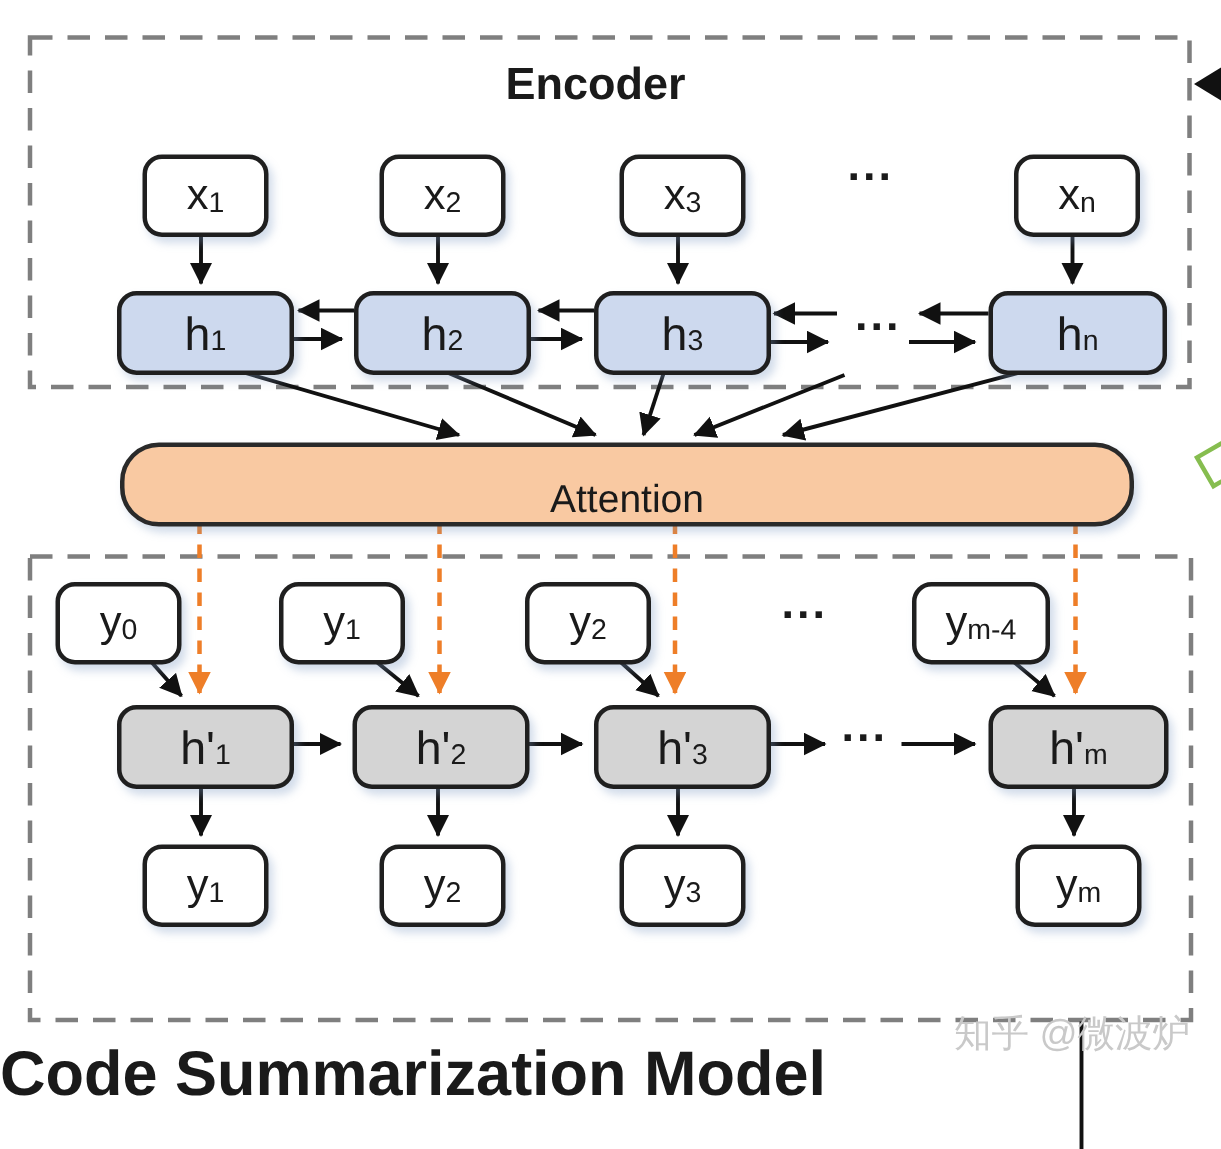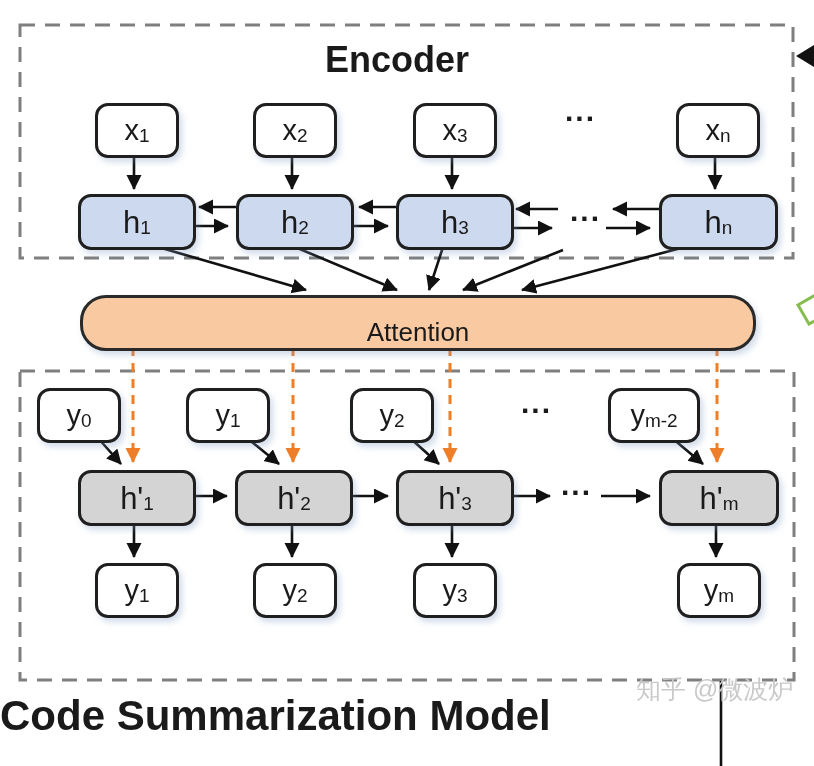--- a/index.html
+++ b/index.html
@@ -29,21 +29,21 @@
 
   .attention{
     position:absolute;left:80px;top:295px;width:670px;height:50px;
     background:var(--c-attention-fill,#f9c9a2);
     border:3px solid #2a2a2a;border-radius:26px;
     display:flex;align-items:flex-end;justify-content:center;
     font-size:26px;box-shadow:3px 4px 6px rgba(125,155,195,.35);
   }
 
   .dots{position:absolute;font-weight:700;font-size:30px;line-height:1;letter-spacing:2px;}
-  .sec-title{position:absolute;width:200px;text-align:center;font-weight:700;font-size:36px;line-height:1.1;}
+  .sec-title{position:absolute;width:200px;text-align:center;font-weight:700;font-size:30px;line-height:1.1;}
   .main-title{position:absolute;left:0;top:694px;width:772px;text-align:left;font-weight:700;font-size:42px;line-height:1.05;}
   .watermark{position:absolute;left:636px;top:676px;font-size:25px;line-height:1.1;color:var(--c-watermark,#c9c9c9);white-space:nowrap;}
 </style>
 </head>
 <body>
 
 <div class="stage">
 
   <svg class="layer" viewBox="0 0 814 766">
     <defs>
@@ -168,21 +168,21 @@
   <div class="node" style="left:186px;top:388px;width:78px;">
       <span>y</span>
       <sub>1</sub>
     </div>
   <div class="node" style="left:350px;top:388px;width:78px;">
       <span>y</span>
       <sub>2</sub>
     </div>
   <div class="node" style="left:608px;top:388px;width:86px;">
       <span>y</span>
-      <sub>m-2</sub>
+      <sub>m-4</sub>
     </div>
   <div class="dots" style="left:521px;top:388px;">...</div>
 
   <div class="node hpnode" style="left:78px;top:470px;width:112px;">
       <span>h'</span>
       <sub>1</sub>
     </div>
   <div class="node hpnode" style="left:235px;top:470px;width:112px;">
       <span>h'</span>
       <sub>2</sub>

